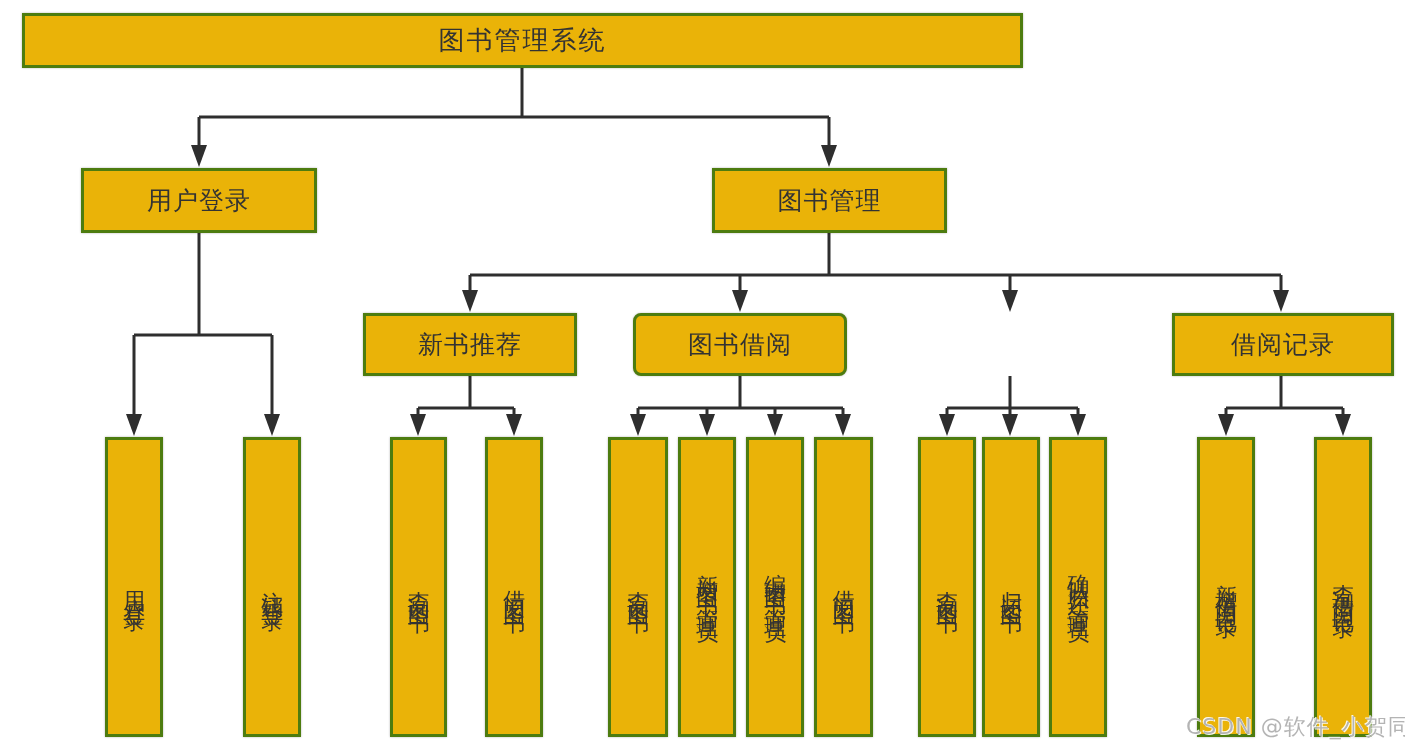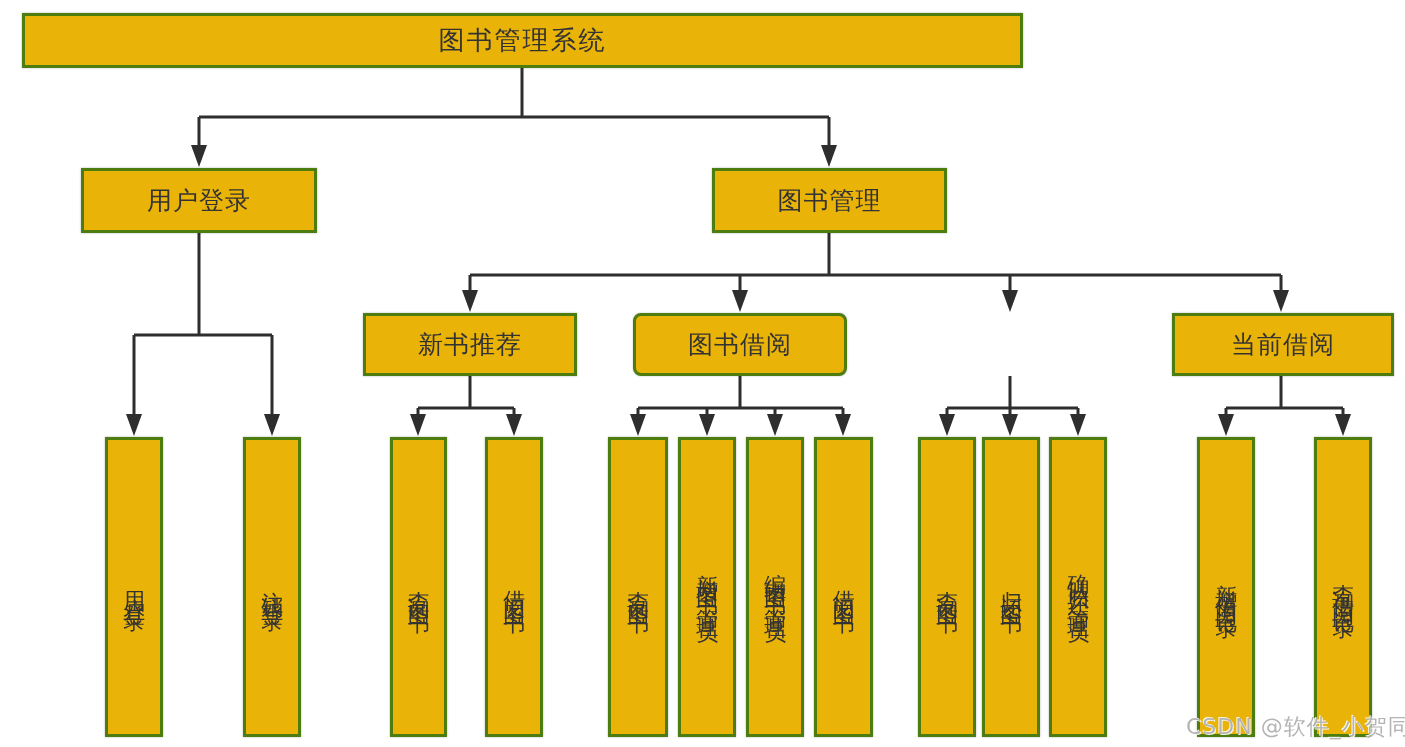--- a/index.html
+++ b/index.html
@@ -108,21 +108,21 @@
     <span class="label">图书管理</span>
   </div>
 
   <div class="box" style="left:363px; top:313px; width:214px; height:63px;">
     <span class="label">新书推荐</span>
   </div>
   <div class="box" style="left:633px; top:313px; width:214px; height:63px;border-radius:8px;">
     <span class="label">图书借阅</span>
   </div>
   <div class="box" style="left:1172px; top:313px; width:222px; height:63px;">
-    <span class="label">当前借阅</span>
+    <span class="label">借阅记录</span>
   </div>
 
   <div class="box vbox" style="left:105px; top:437px; width:58px; height:300px;">
     <span class="label">用户登录</span>
   </div>
   <div class="box vbox" style="left:243px; top:437px; width:58px; height:300px;">
     <span class="label">注销登录</span>
   </div>
   <div class="box vbox" style="left:390px; top:437px; width:57px; height:300px;">
     <span class="label">查询图书</span>

